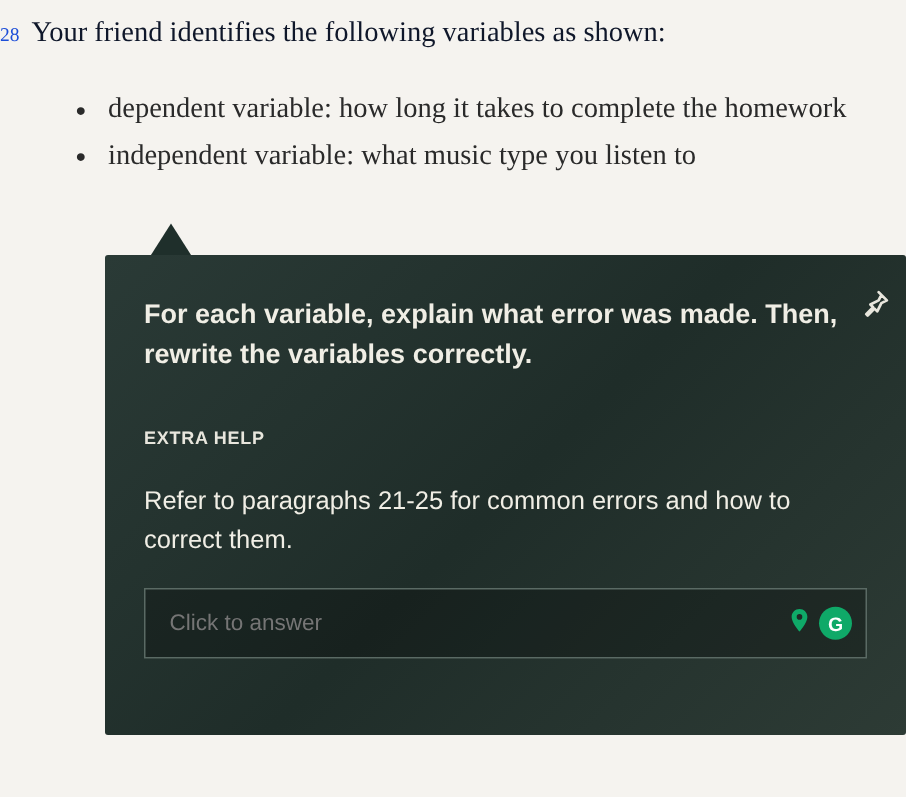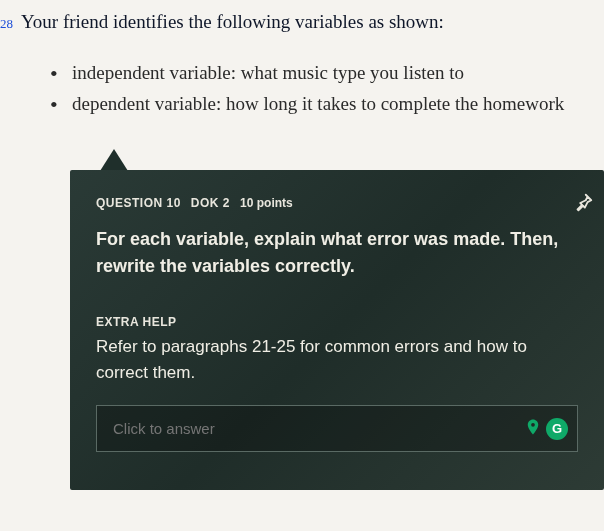--- a/index.html
+++ b/index.html
@@ -103,21 +103,21 @@
       font-weight: bold;
       line-height: 1.5;
       margin-bottom: 35px;
       color: #f0eee5;
     }
     .extra-help-label {
       font-family: Arial, sans-serif;
       font-size: 12px;
       font-weight: bold;
       letter-spacing: 0.5px;
-      margin-bottom: 5px;
+      margin-bottom: 22px;
       color: #e8e6dd;
     }
     .extra-help-text {
       font-family: Arial, sans-serif;
       font-size: 17px;
       line-height: 1.5;
       margin-bottom: 20px;
       color: #f0eee5;
     }
     .answer-input-wrap {
@@ -164,33 +164,28 @@
 <body>
 
 <div class="page-content">
 
   <div class="paragraph-header">
     <span class="para-num">28</span>
     <span class="para-text">Your friend identifies the following variables as shown:</span>
   </div>
 
   <ul class="bullet-list">
+    <li>dependent variable: how long it takes to complete the homework</li>
     <li>independent variable: what music type you listen to</li>
-    <li>dependent variable: how long it takes to complete the homework</li>
   </ul>
 
   <div class="question-card-wrapper">
     <div class="pointer-triangle"></div>
     <div class="question-card">
 
-      <div class="card-header">
-        <span class="q-label">QUESTION 10</span>
-        <span class="dok-label">DOK 2</span>
-        <span class="points-label">10 points</span>
-      </div>
 
       <div class="pin-icon">
         <svg viewBox="0 0 24 24" fill="none" stroke="#e8e6dd" stroke-width="2">
           <path d="M15 3l6 6-4 2-3 6-2-2-5 5-1-1 5-5-2-2 6-3 2-4z" stroke-linejoin="round"></path>
         </svg>
       </div>
 
       <div class="prompt-detail">For each variable, explain what error was made. Then, rewrite the variables correctly.</div>
 
       <div class="extra-help-label">EXTRA HELP</div>

